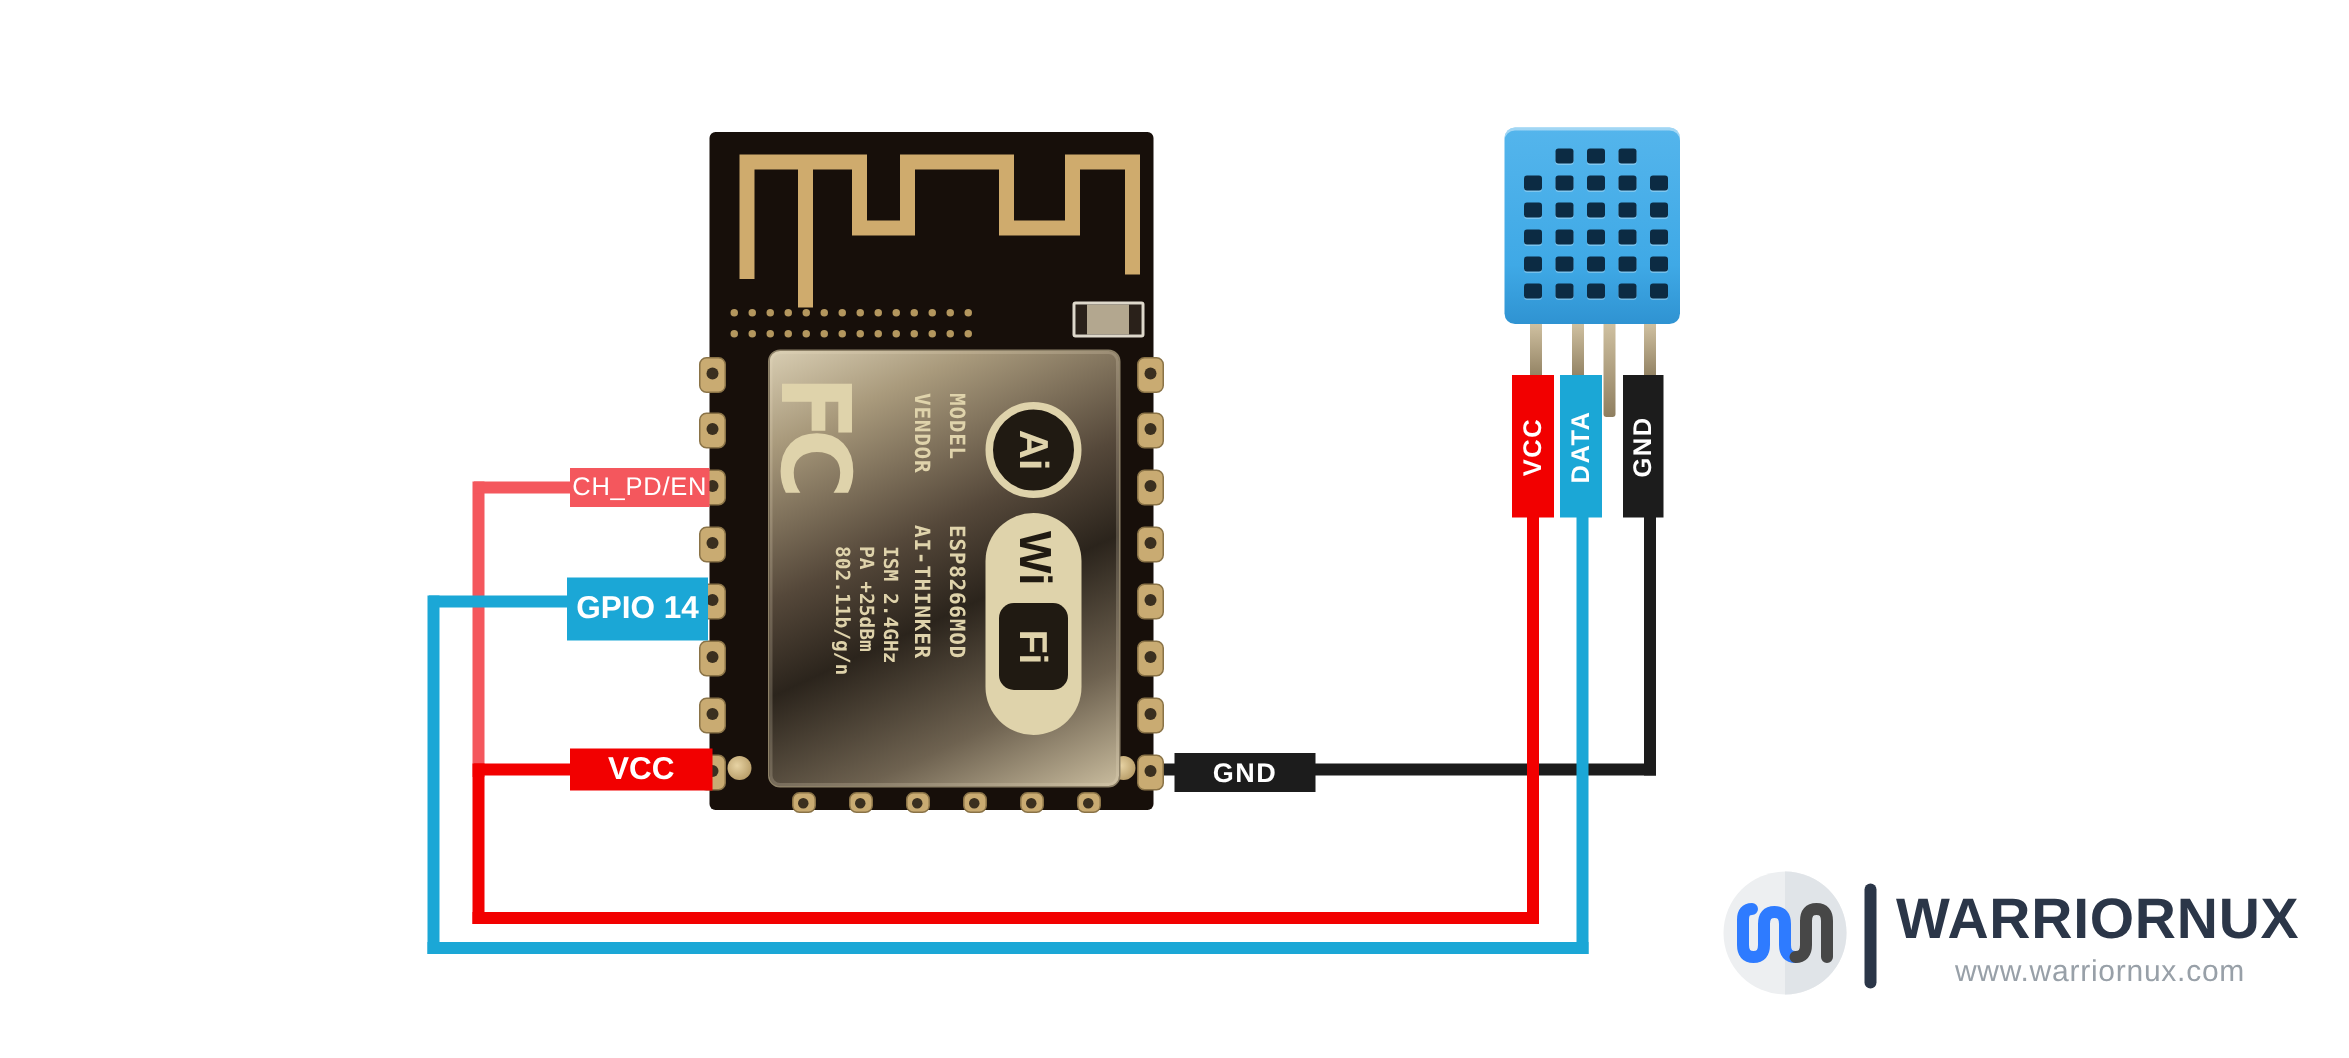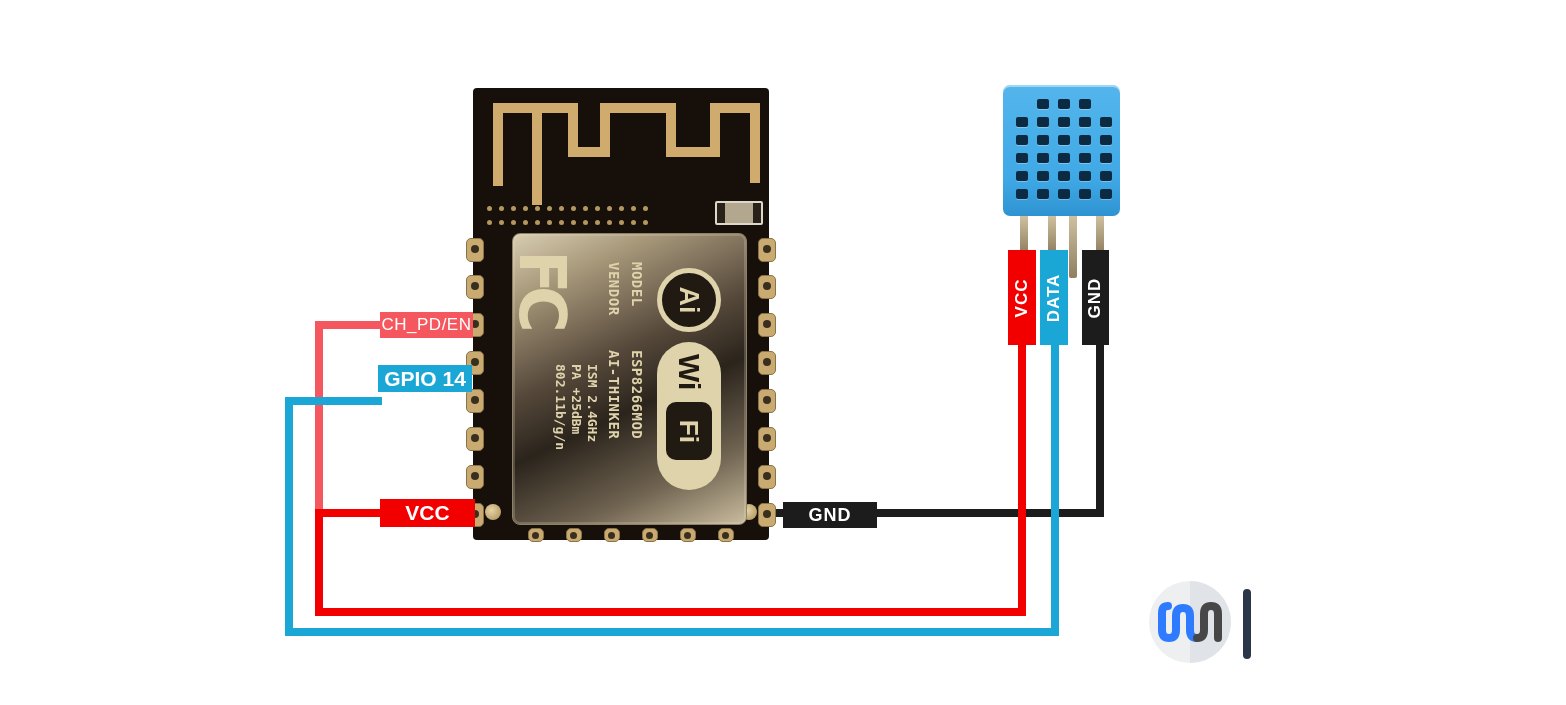--- a/index.html
+++ b/index.html
@@ -226,21 +226,21 @@
       <div class="wifi-pill">
         <span>Wi</span>
         <span class="wifi-fi-box">
             <span>Fi</span>
           </span>
       </div>
     </div>
   </div>
 
   <div class="pin-label lbl-chpd" style="left:380px;top:312px;width:93px;height:26px">CH_PD/EN</div>
-  <div class="pin-label lbl-gpio" style="left:378px;top:365px;width:94px;height:27px">GPIO 14</div>
+  <div class="pin-label lbl-gpio" style="left:378px;top:385px;width:94px;height:42px">GPIO 14</div>
   <div class="pin-label lbl-vcc" style="left:380px;top:499px;width:95px;height:28px">VCC</div>
   <div class="pin-label lbl-gnd" style="left:783px;top:502px;width:94px;height:26px">GND</div>
 
   <div class="dht">
     <div>
         <div class="dht-hole" style="left: 34px; top: 14px;"></div>
         <div class="dht-hole" style="left: 55px; top: 14px;"></div>
         <div class="dht-hole" style="left: 76px; top: 14px;"></div>
         <div class="dht-hole" style="left: 13px; top: 32px;"></div>
         <div class="dht-hole" style="left: 34px; top: 32px;"></div>
@@ -284,14 +284,16 @@
       <span>GND</span>
     </div>
 
   <svg class="abs" style="left:1147px;top:579px" width="86" height="86" viewBox="-43 -43 86 86">
     <circle cx="0" cy="0" r="41" fill="#edeff1"></circle>
     <path d="M 0 -41 A 41 41 0 0 1 0 41 Z" fill="#e0e4e8"></path>
     <path d="M -22 -16 Q -28 -16 -28 -9 V 8 Q -28 16 -21 16 Q -14 16 -14 8 V -6 Q -14 -14 -7 -14 Q 0 -14 0 -6 V 8 Q 0 16 7 16" fill="none" stroke="#2e7bff" stroke-width="8" stroke-linecap="round" stroke-linejoin="round"></path>
     <path d="M 7 16 Q 14 16 14 8 V -8 Q 14 -16 21 -16 Q 28 -16 28 -8 V 16" fill="none" stroke="#474747" stroke-width="8" stroke-linecap="round" stroke-linejoin="round"></path>
   </svg>
   <div class="brand-bar"></div>
+  <div class="brand-name">WARRIORNUX</div>
+  <div class="brand-url">www.warriornux.com</div>
 
 </div>
 
 </body></html>

